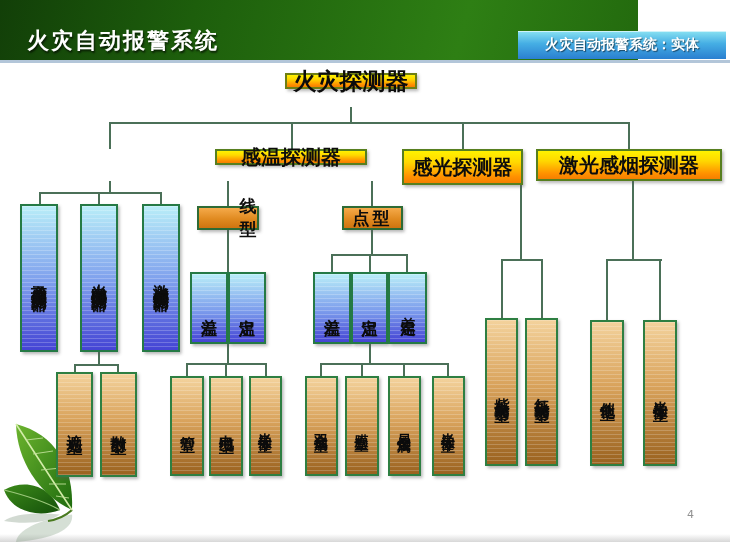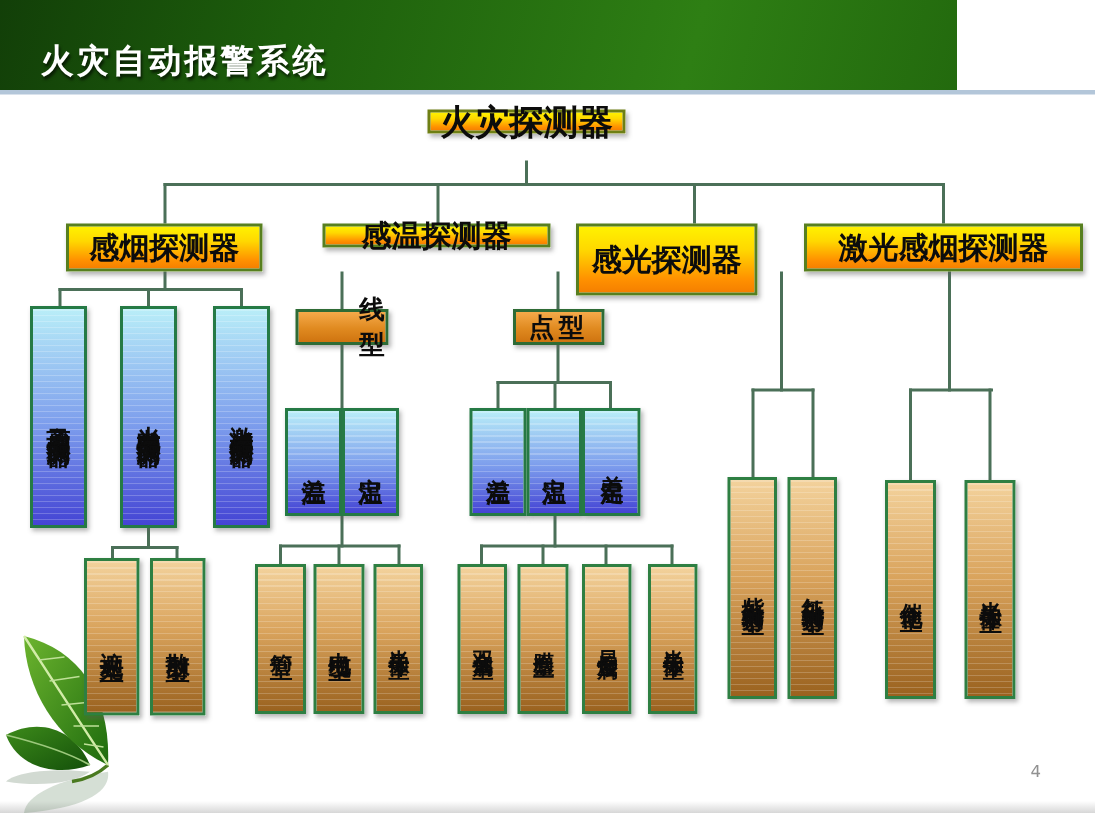--- a/index.html
+++ b/index.html
@@ -47,20 +47,21 @@
     background:linear-gradient(180deg,#ffffff,#d7d7d7);z-index:0;}
   .leaf-wrap{position:absolute;left:0;top:418px;width:110px;height:124px;z-index:1;}
 </style>
 </head>
 <body>
 
 <div id="slide">
 
   <div class="header">
     <div class="header-title">火灾自动报警系统</div>
+    <div class="header-tab">火灾自动报警系统：实体</div>
   </div>
   <div class="header-strip"></div>
 
   <div class="ln" style="left:350px;top:107px;width:2px;height:16px;"></div>
   <div class="ln" style="left:109px;top:122px;width:521px;height:2px;"></div>
   <div class="ln" style="left:109px;top:122px;width:2px;height:27px;"></div>
   <div class="ln" style="left:291px;top:122px;width:2px;height:27px;"></div>
   <div class="ln" style="left:462px;top:122px;width:2px;height:27px;"></div>
   <div class="ln" style="left:628px;top:122px;width:2px;height:27px;"></div>
 
@@ -104,23 +105,22 @@
   <div class="ln" style="left:501px;top:259px;width:2px;height:59px;"></div>
   <div class="ln" style="left:541px;top:259px;width:2px;height:59px;"></div>
 
   <div class="ln" style="left:632px;top:181px;width:2px;height:80px;"></div>
   <div class="ln" style="left:606px;top:259px;width:56px;height:2px;"></div>
   <div class="ln" style="left:606px;top:259px;width:2px;height:61px;"></div>
   <div class="ln" style="left:659px;top:259px;width:2px;height:61px;"></div>
 
   <div class="node ybox root f23" style="left:285px;top:73px;width:132px;height:16px;">火灾探测器</div>
 
-  <div class="node ybox f20" style="left:44px;top:149px;width:131px;height:32px;">感烟探测器</div>
   <div class="node ybox f20" style="left:215px;top:149px;width:152px;height:16px;">感温探测器</div>
-  <div class="node ybox f20" style="left:384px;top:149px;width:121px;height:48px;">感光探测器</div>
+  <div class="node ybox f20" style="left:402px;top:149px;width:121px;height:36px;">感光探测器</div>
   <div class="node ybox f20" style="left:536px;top:149px;width:186px;height:32px;">激光感烟探测器</div>
 
   <div class="node blue vbox f16" style="left:20px;top:204px;width:38px;height:148px;">离子感烟探测器</div>
   <div class="node blue vbox f16" style="left:80px;top:204px;width:38px;height:148px;">光电感烟探测器</div>
   <div class="node blue vbox f16" style="left:142px;top:204px;width:38px;height:148px;">激光感烟探测器</div>
 
   <div class="node brown vbox f16" style="left:56px;top:372px;width:37px;height:105px;">遮光型</div>
   <div class="node brown vbox f16" style="left:100px;top:372px;width:37px;height:105px;">散射型</div>
 
   <div class="node obox f17" style="left:197px;top:206px;width:62px;height:24px;padding-left:43px;">线型</div>

